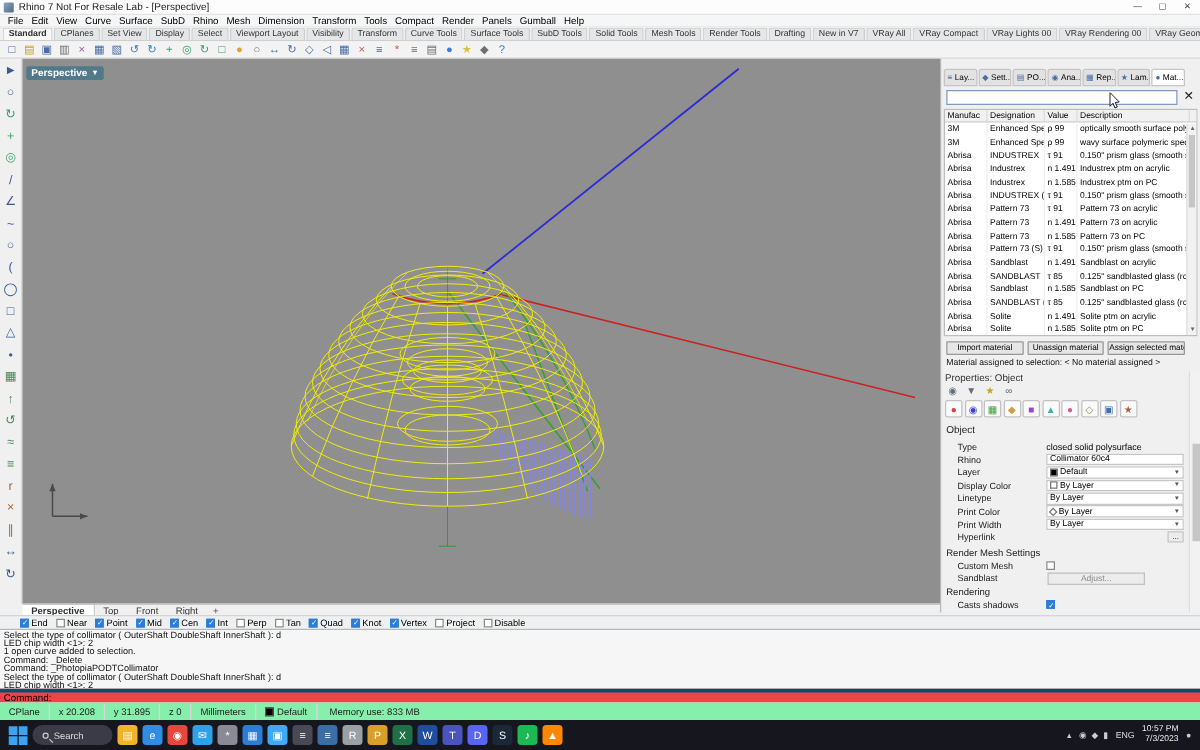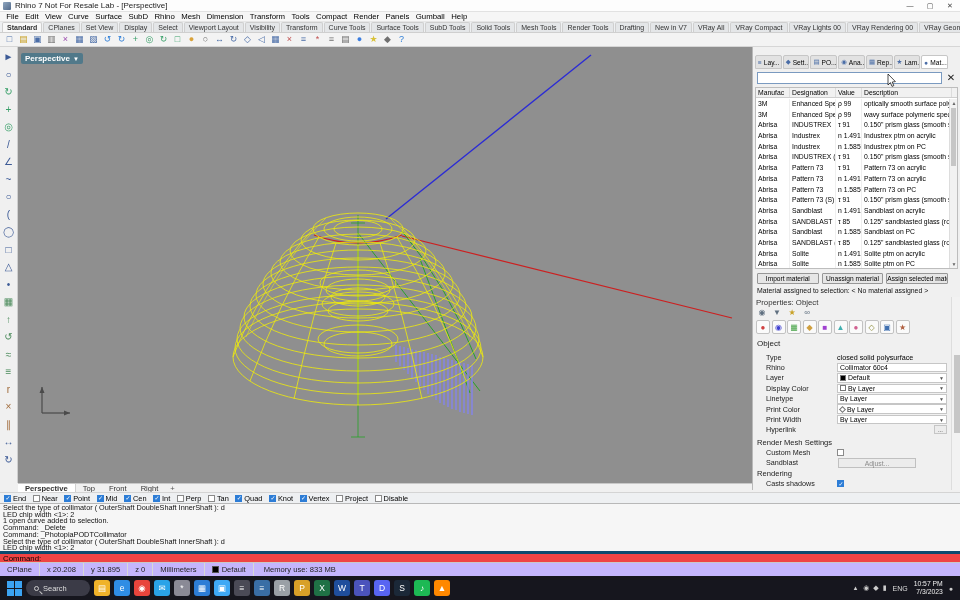--- a/index.html
+++ b/index.html
@@ -85,26 +85,26 @@
   .cb.on { background:#2d7dd6; border-color:#2d7dd6; position:relative; }
   .cb.on:after { content:"✓"; color:#fff; font-size:6px; position:absolute; left:0.5px; top:-1.5px; }
   .pscroll { position:absolute; right:0; top:250px; bottom:0; width:9px; background:#f2f2f2; border-left:1px solid #ddd; }
   .pthumb { position:absolute; top:58px; left:1.5px; width:6px; height:78px; background:#c6c6c6; }
 
   
   .vptabs { position:absolute; left:18px; top:483px; width:734px; height:9px; background:#f0f0f0; border-top:1px solid #c8c8c8; display:flex; align-items:center; font-size:7.6px; }
   .vtab { padding:0 7px; line-height:9px; color:#333; white-space:nowrap; }
   .vtab.active { background:#ffffff; font-weight:bold; border-right:1px solid #cfcfcf; }
   .vnew { padding:0 5px; color:#555; }
-  .osnapbar { position:absolute; left:0; top:492px; width:100%; height:11px; background:#eef0f2; border-top:1px solid #d4d4d4; display:flex; align-items:center; gap:6.5px; padding-left:4px; font-size:7.4px; }
+  .osnapbar { position:absolute; left:0; top:492px; width:100%; height:11px; background:#eef0f2; border-top:1px solid #d4d4d4; display:flex; align-items:center; gap:6.5px; padding-left:16px; font-size:7.4px; }
   .osnap-item { display:flex; align-items:center; gap:2px; white-space:nowrap; }
   .cmdhist { position:absolute; left:0; top:503px; width:100%; height:48px; background:#f6f6f6; border-top:1px solid #b8b8b8; padding:1px 0 0 3px; overflow:hidden;}
   .cline { font-size:7.3px; line-height:6.7px; white-space:nowrap; color:#111; }
   .cmdline { position:absolute; left:0; top:551px; width:100%; height:11px; background:#ef4444; border-top:3px solid #0c4a6e; font-size:7.8px; line-height:10px; padding-left:3px; }
-  .statusbar { position:absolute; left:0; top:562px; width:100%; height:14px; background:#c4b5fd; border-top:1px solid #c8c8c8; display:flex; align-items:center; font-size:7.6px; color:#222; }
+  .statusbar { position:absolute; left:0; top:562px; width:100%; height:14px; background:#86efac; border-top:1px solid #c8c8c8; display:flex; align-items:center; font-size:7.6px; color:#222; }
   .sseg { padding:0 7px; border-right:1px solid #d8d8d8; white-space:nowrap; height:100%; display:flex; align-items:center; gap:3px;}
   .stoggle { padding:0 6px; white-space:nowrap; color:#333; }
   .stoggle.on { font-weight:bold; color:#000; }
   .lswatch { width:7px; height:7px; border:1px solid #555; display:inline-block; }
   .smem { margin-left:10px; white-space:nowrap; }
 
   
   .taskbar { position:absolute; left:0; top:576px; width:100%; height:24px; background:#16161e; display:flex; align-items:center; gap:4px; padding-left:6px; }
   .start { width:16px; height:16px; display:grid; grid-template-columns:7px 7px; grid-template-rows:7px 7px; gap:1px; align-content:center; justify-content:center; }
   .start i { background:#3ba3f2; display:block; }

